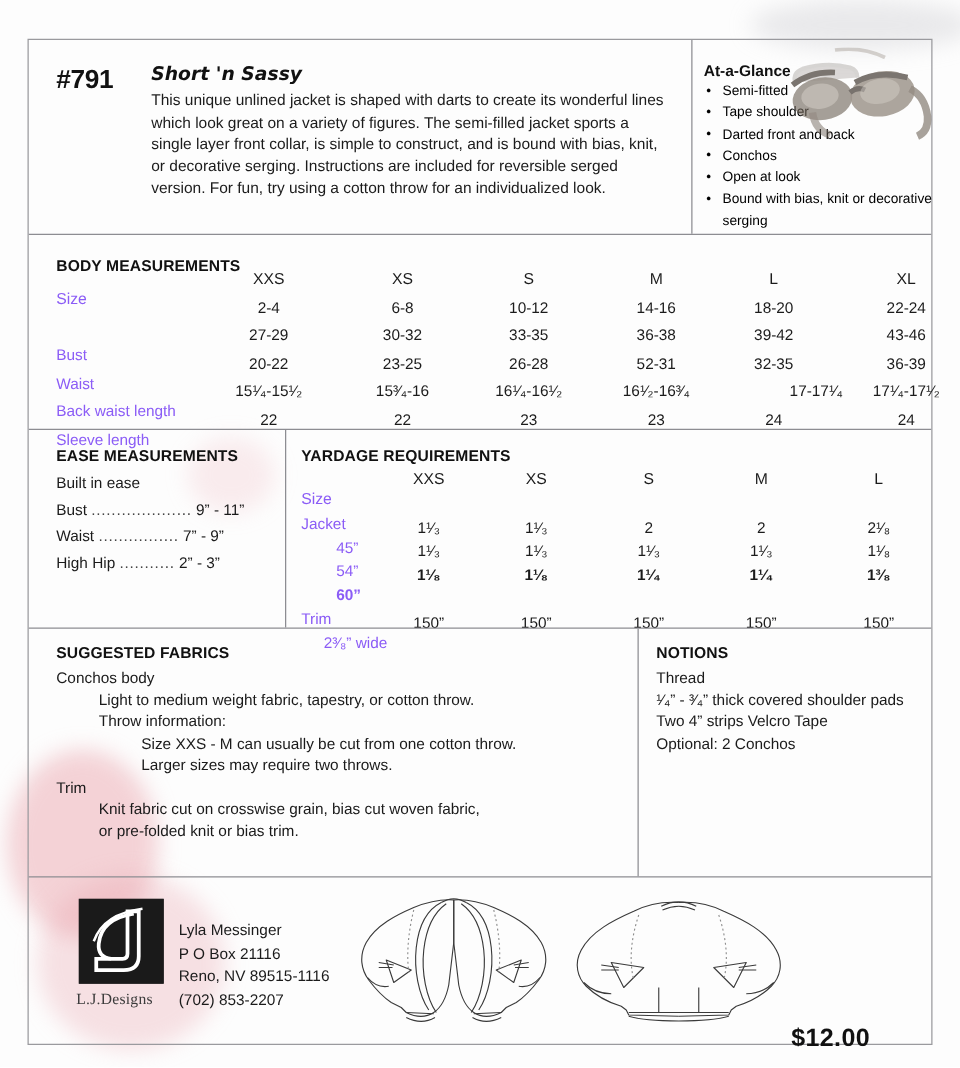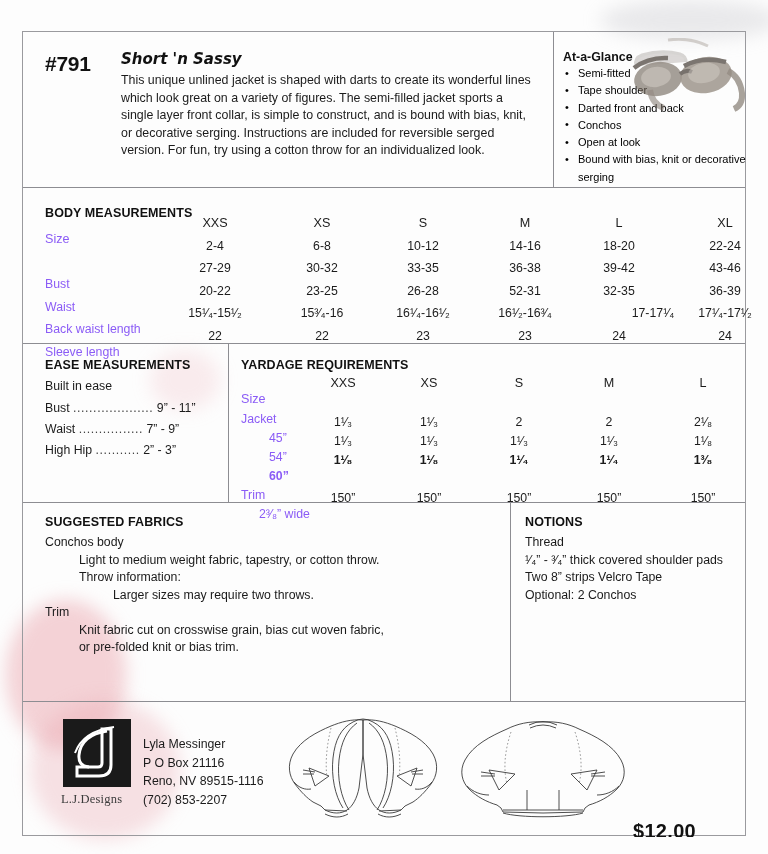--- a/index.html
+++ b/index.html
@@ -372,32 +372,33 @@
 
   <div id="fab">
     <div class="vr" id="fab-divider"></div>
 
     <div id="fabrics">
       <div class="sect-title" style="margin-bottom:5px;">SUGGESTED FABRICS</div>
       <div id="fabric-lines">
           <div class="body-txt l0">Conchos body</div>
           <div class="body-txt l1">Light to medium weight fabric, tapestry, or cotton throw.</div>
           <div class="body-txt l1">Throw information:</div>
+          <div class="body-txt l2">Size XXS - M can usually be cut from one cotton throw.</div>
           <div class="body-txt l2">Larger sizes may require two  throws.</div>
           <div class="body-txt l0">Trim</div>
           <div class="body-txt l1">Knit fabric cut on crosswise grain, bias cut woven fabric,</div>
           <div class="body-txt l1">or pre-folded knit or bias trim.</div>
         </div>
     </div>
 
     <div id="notions">
       <div class="sect-title" style="margin-bottom:5px;">NOTIONS</div>
       <div class="body-txt">Thread</div>
       <div class="body-txt">¹⁄₄” - ³⁄₄” thick covered shoulder pads</div>
-      <div class="body-txt">Two 8” strips Velcro Tape</div>
+      <div class="body-txt">Two 4” strips Velcro Tape</div>
       <div class="body-txt">Optional:  2 Conchos</div>
     </div>
   </div>
 
   <div class="hr" id="hr4" style="left:23px; top:701px; width:722px;"></div>
 
   <div id="bottom">
 
     <div id="logo-box">
       <svg width="68" height="68" viewBox="0 0 68 68">

